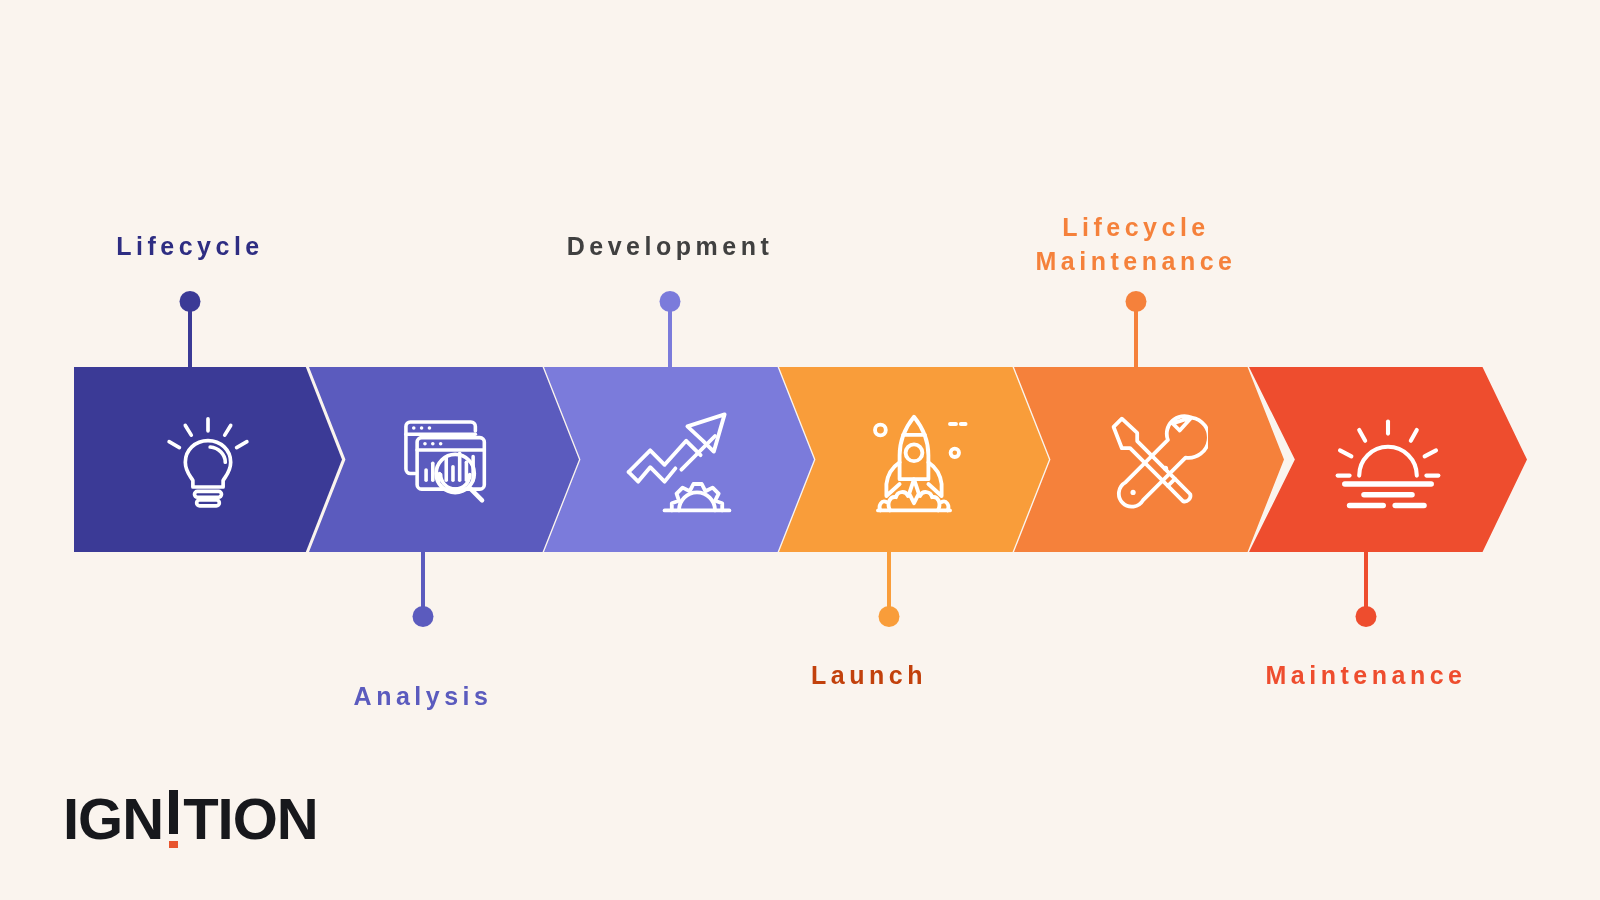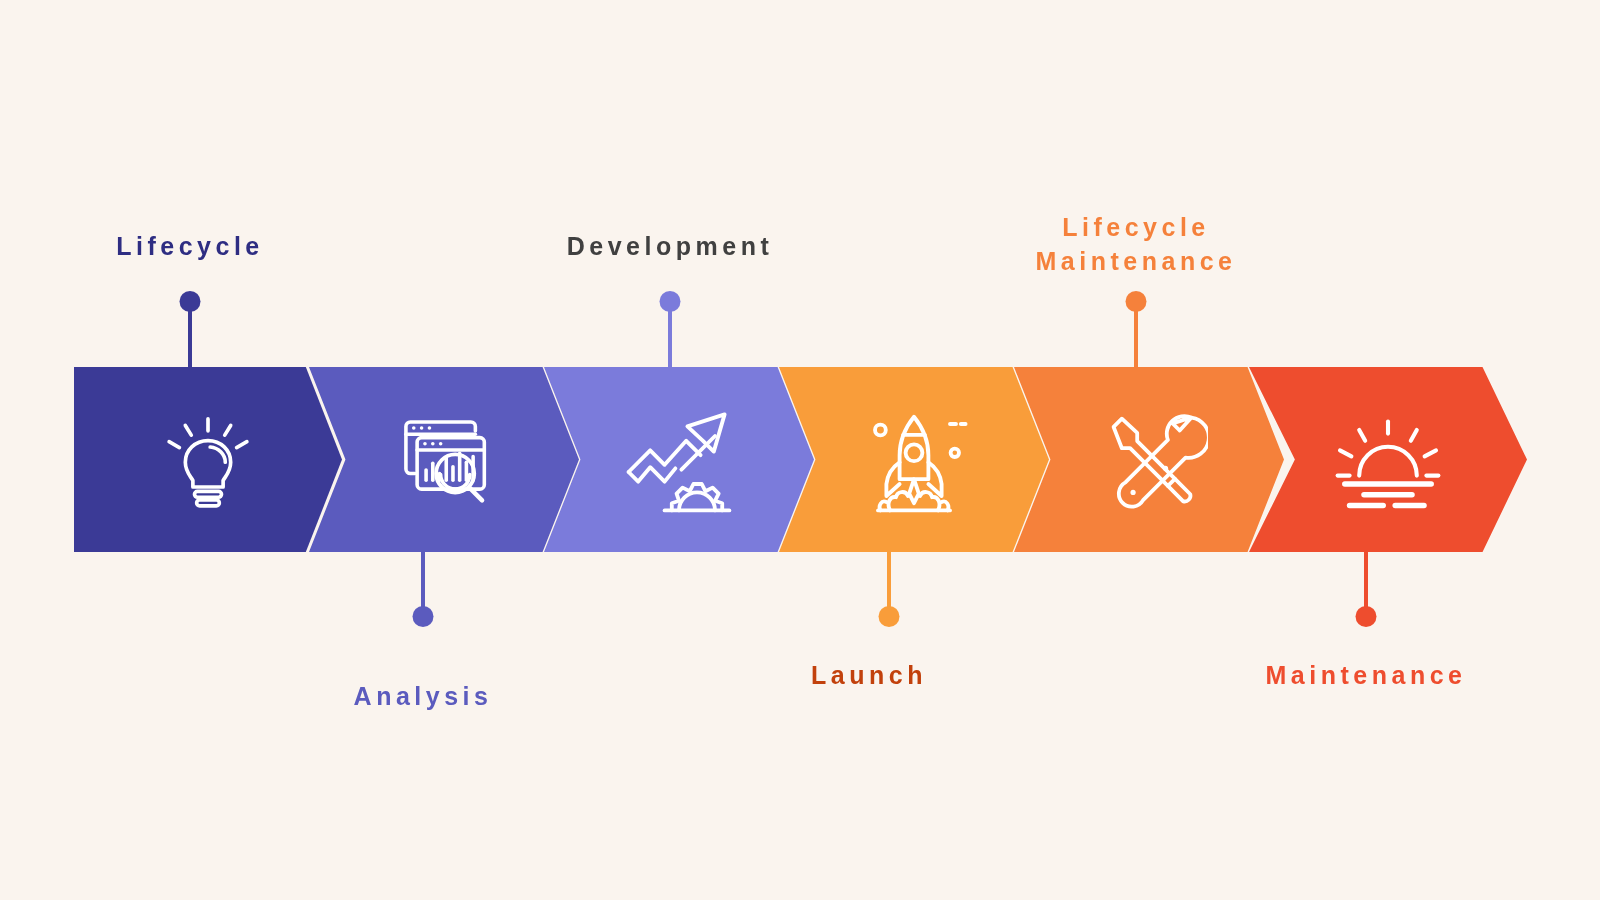--- a/index.html
+++ b/index.html
@@ -209,14 +209,24 @@
     <div class="dot" style="left:1136px; top:291px; background:#F5813B;"></div>
     <div class="stem" style="left:1136px; top:305px; height:63px; background:#F5813B;"></div>
   </div>
 
   <div class="node">
     <div class="stem" style="left:1366px; top:551px; height:62px; background:#EE4D2E;"></div>
     <div class="dot" style="left:1366px; top:606px; background:#EE4D2E;"></div>
     <div class="label" style="left:1366px; top:659px; color:#EE4D2E;">Maintenance</div>
   </div>
 
+  <div class="logo">
+    <span class="logo-text">
+      <span>IGN</span>
+      <span class="logo-bang">
+        <span class="bar"></span>
+        <span class="pt"></span>
+      </span>
+      <span>TION</span>
+    </span>
+  </div>
 
 </div>
 
 </body></html>

